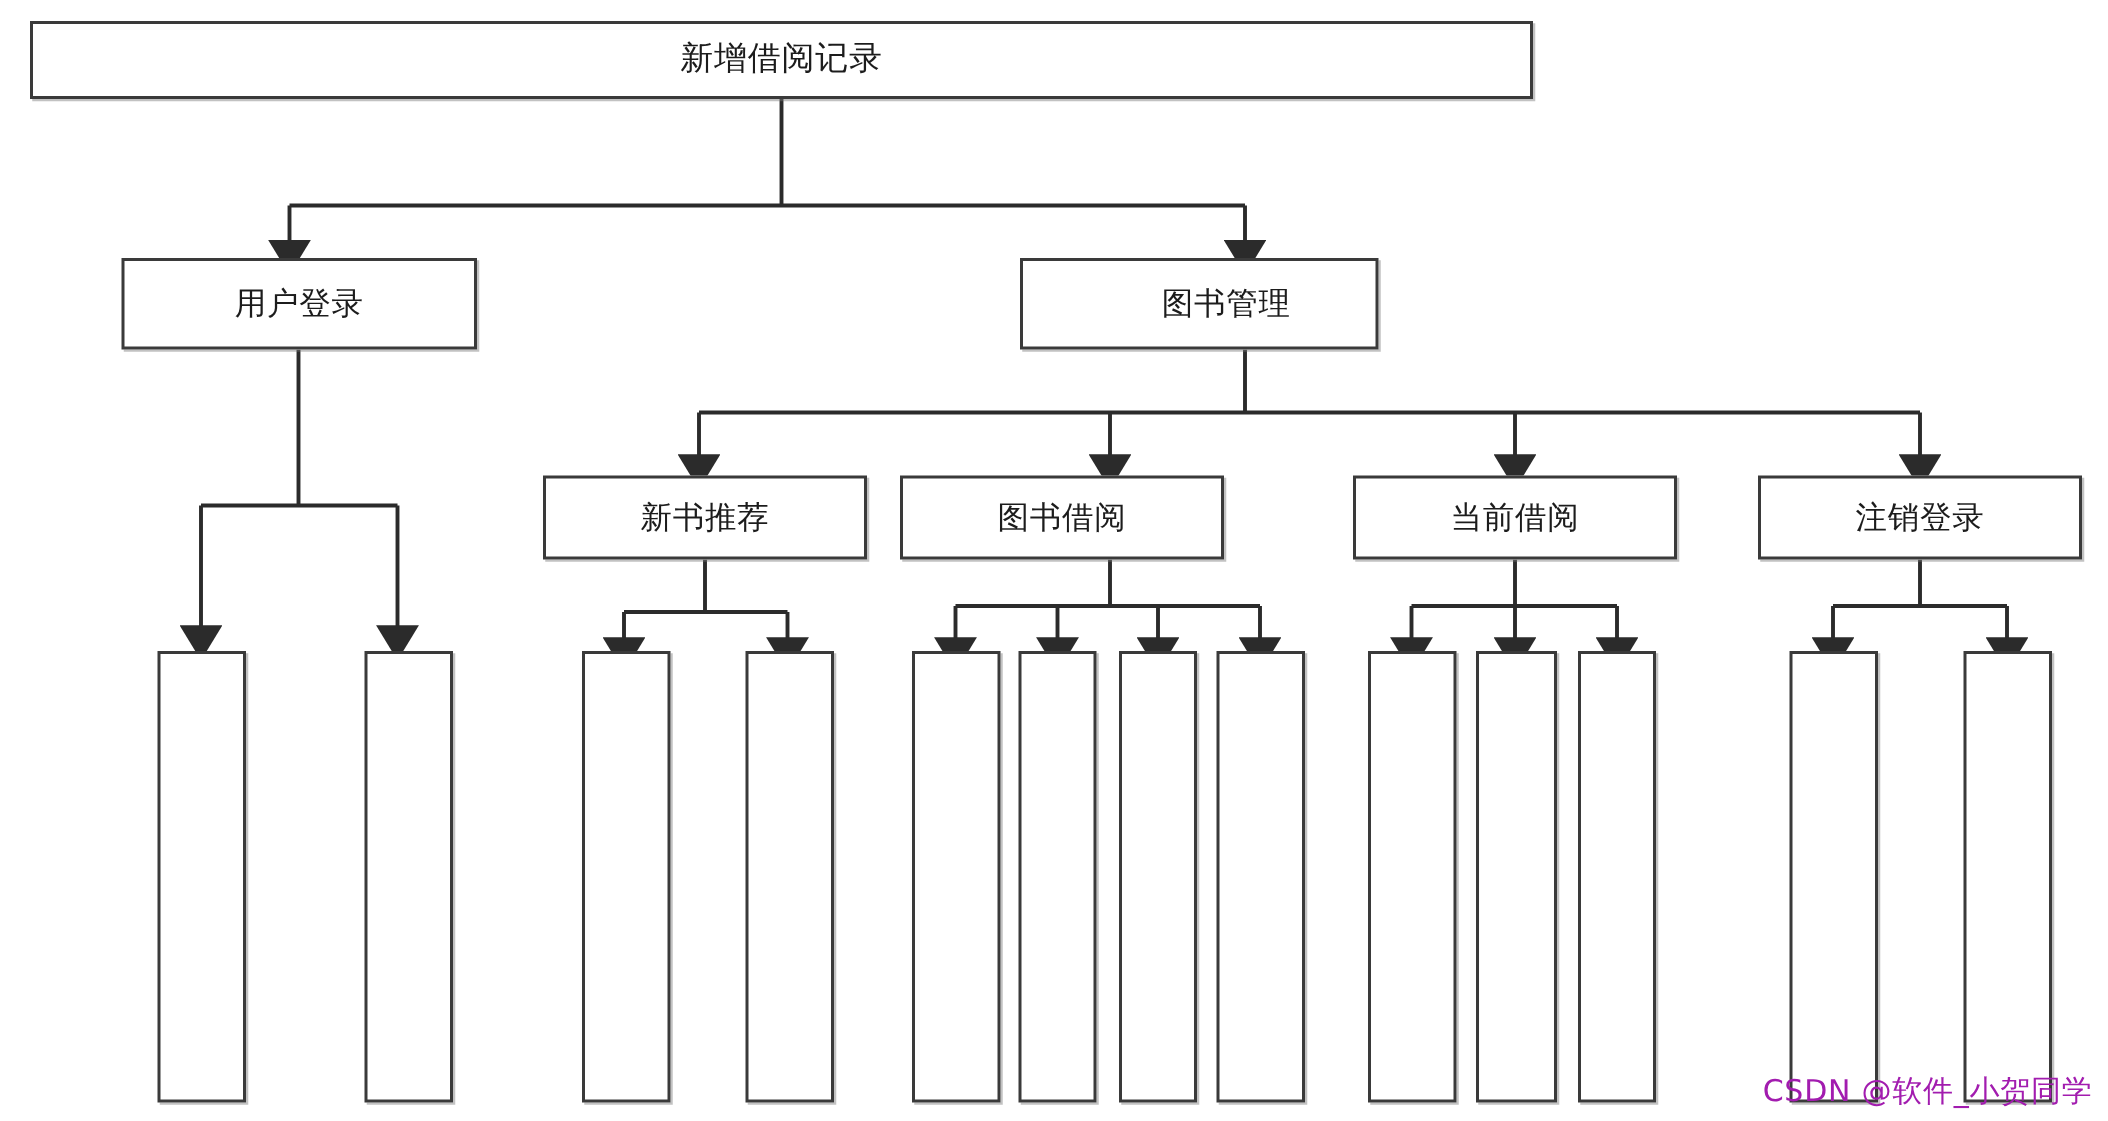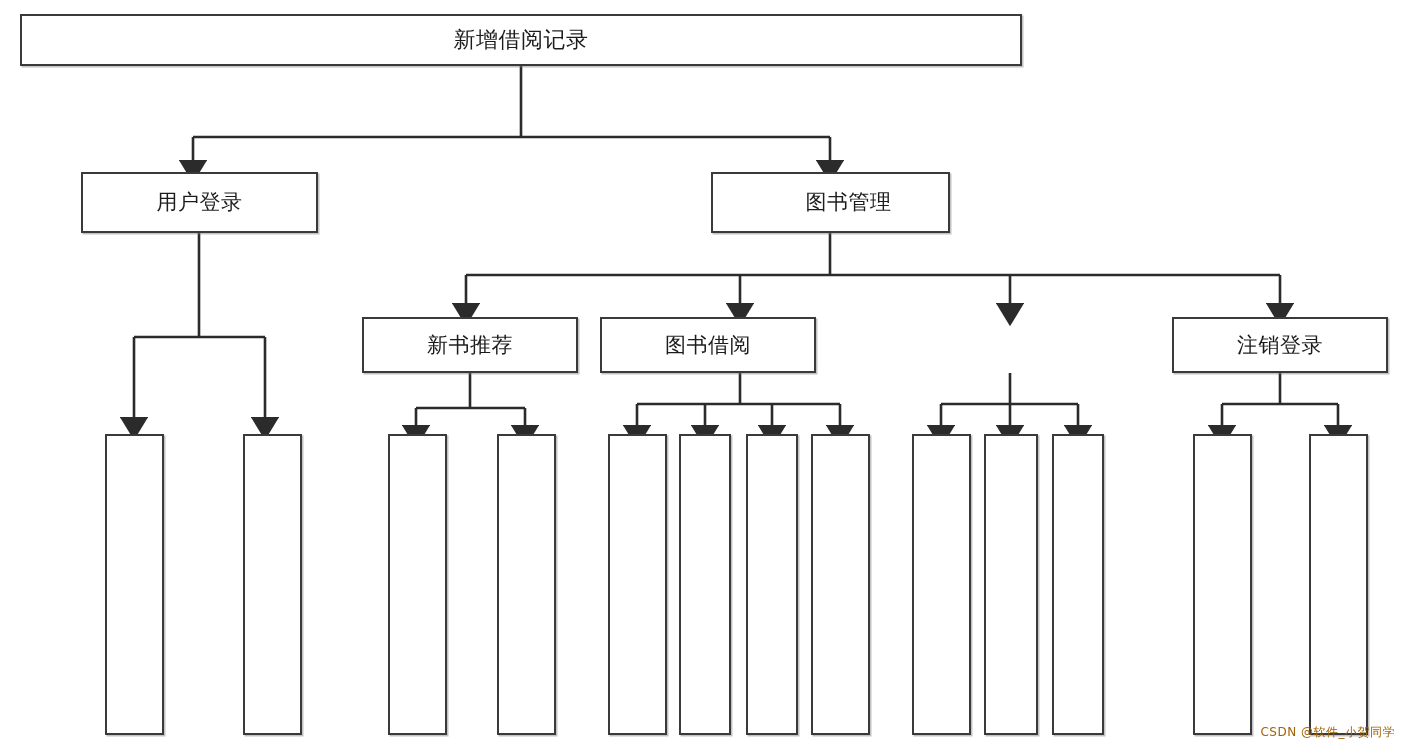--- a/index.html
+++ b/index.html
@@ -60,22 +60,22 @@
     white-space: normal;
     max-height: 100%;
     overflow: hidden;
   }
   .node.root .lbl { font-size: 22px; }
   .node.vert.tall .lbl { font-size: 19px; }
   #watermark {
     position: absolute;
     right: 10px;
     bottom: 6px;
-    font-size: 12px;
-    color: #a16207;
+    font-size: 20px;
+    color: #a21caf;
     letter-spacing: 0.5px;
     white-space: nowrap;
     user-select: none;
   }
 </style>
 </head>
 <body>
 
 <div id="canvas">
 
@@ -129,30 +129,33 @@
     </g>
   </svg>
 
   <div class="node root" style="left:20px; top:14px; width:1002px; height:52px;">
     <span class="lbl">新增借阅记录</span>
   </div>
 
   <div class="node" style="left:81px; top:172px; width:237px; height:61px;">
     <span class="lbl">用户登录</span>
   </div>
-  <div class="node" style="left:711px; top:172px; width:239px; height:61px;padding-left:36px;">
+  <div class="node" style="left:680px; top:172px; width:239px; height:61px;padding-left:36px;">
     <span class="lbl">图书管理</span>
   </div>
 
   <div class="node" style="left:362px; top:317px; width:216px; height:56px;">
     <span class="lbl">新书推荐</span>
   </div>
   <div class="node" style="left:600px; top:317px; width:216px; height:56px;">
     <span class="lbl">图书借阅</span>
   </div>
+  <div class="node" style="left:902px; top:317px; width:216px; height:56px;">
+    <span class="lbl">当前借阅</span>
+  </div>
   <div class="node" style="left:1172px; top:317px; width:216px; height:56px;">
     <span class="lbl">注销登录</span>
   </div>
 
   <div class="node vert" style="left:105px; top:434px; width:59px; height:301px;">
     <span class="lbl">用户登录</span>
   </div>
   <div class="node vert" style="left:243px; top:434px; width:59px; height:301px;">
     <span class="lbl">注销登录</span>
   </div>

